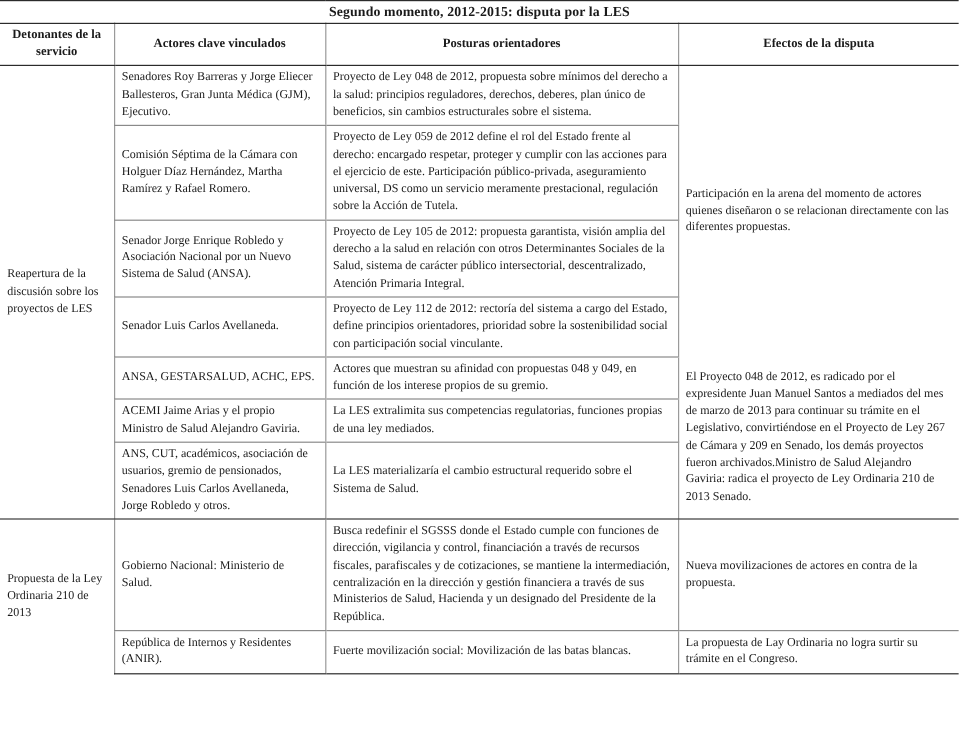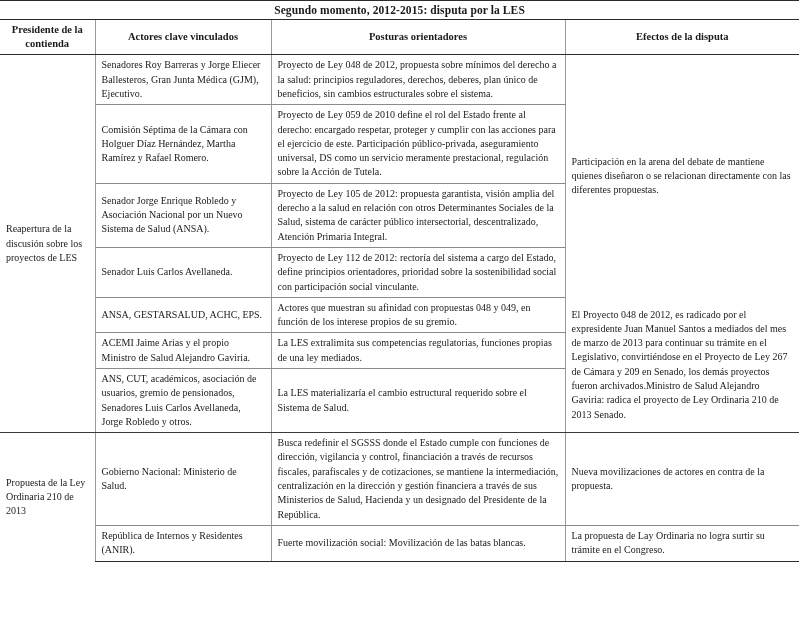--- a/index.html
+++ b/index.html
@@ -78,35 +78,35 @@
         <col class="c3">
         <col class="c4">
     </colgroup>
     <tbody>
 
       <tr>
         <td class="title-cell" colspan="4">Segundo momento, 2012-2015: disputa por la LES</td>
       </tr>
 
       <tr>
-        <td class="hdr-cell">Presidente de la contienda</td>
+        <td class="hdr-cell">Detonantes de la servicio</td>
         <td class="hdr-cell colsep">Actores clave vinculados</td>
         <td class="hdr-cell colsep">Posturas orientadores</td>
         <td class="hdr-cell colsep">Efectos de la disputa</td>
       </tr>
 
       <tr>
         <td class="cell center-v" rowspan="7">Reapertura de la discusión sobre los proyectos de LES</td>
         <td class="cell center-v colsep rule-b">Senadores Roy Barreras y Jorge Eliecer Ballesteros, Gran Junta Médica (GJM), Ejecutivo.</td>
         <td class="cell center-v colsep rule-b">Proyecto de Ley 048 de 2012, propuesta sobre mínimos del derecho a la salud: principios reguladores, derechos, deberes, plan único de beneficios, sin cambios estructurales sobre el sistema.</td>
-        <td class="cell center-v colsep" rowspan="4">Participación en la arena del debate de mantiene quienes diseñaron o se relacionan directamente con las diferentes propuestas.</td>
+        <td class="cell center-v colsep" rowspan="4">Participación en la arena del momento de actores quienes diseñaron o se relacionan directamente con las diferentes propuestas.</td>
       </tr>
       <tr>
         <td class="cell center-v colsep rule-b">Comisión Séptima de la Cámara con Holguer Díaz Hernández, Martha Ramírez y Rafael Romero.</td>
-        <td class="cell center-v colsep rule-b">Proyecto de Ley 059 de 2010 define el rol del Estado frente al derecho: encargado respetar, proteger y cumplir con las acciones para el ejercicio de este. Participación público-privada, aseguramiento universal, DS como un servicio meramente prestacional, regulación sobre la Acción de Tutela.</td>
+        <td class="cell center-v colsep rule-b">Proyecto de Ley 059 de 2012 define el rol del Estado frente al derecho: encargado respetar, proteger y cumplir con las acciones para el ejercicio de este. Participación público-privada, aseguramiento universal, DS como un servicio meramente prestacional, regulación sobre la Acción de Tutela.</td>
       </tr>
       <tr>
         <td class="cell center-v colsep rule-b">Senador Jorge Enrique Robledo y Asociación Nacional por un Nuevo Sistema de Salud (ANSA).</td>
         <td class="cell center-v colsep rule-b">Proyecto de Ley 105 de 2012: propuesta garantista, visión amplia del derecho a la salud en relación con otros Determinantes Sociales de la Salud, sistema de carácter público intersectorial, descentralizado, Atención Primaria Integral.</td>
       </tr>
       <tr>
         <td class="cell center-v colsep rule-b">Senador Luis Carlos Avellaneda.</td>
         <td class="cell center-v colsep rule-b">Proyecto de Ley 112 de 2012: rectoría del sistema a cargo del Estado, define principios orientadores, prioridad sobre la sostenibilidad social con participación social vinculante.</td>
       </tr>
       <tr>

